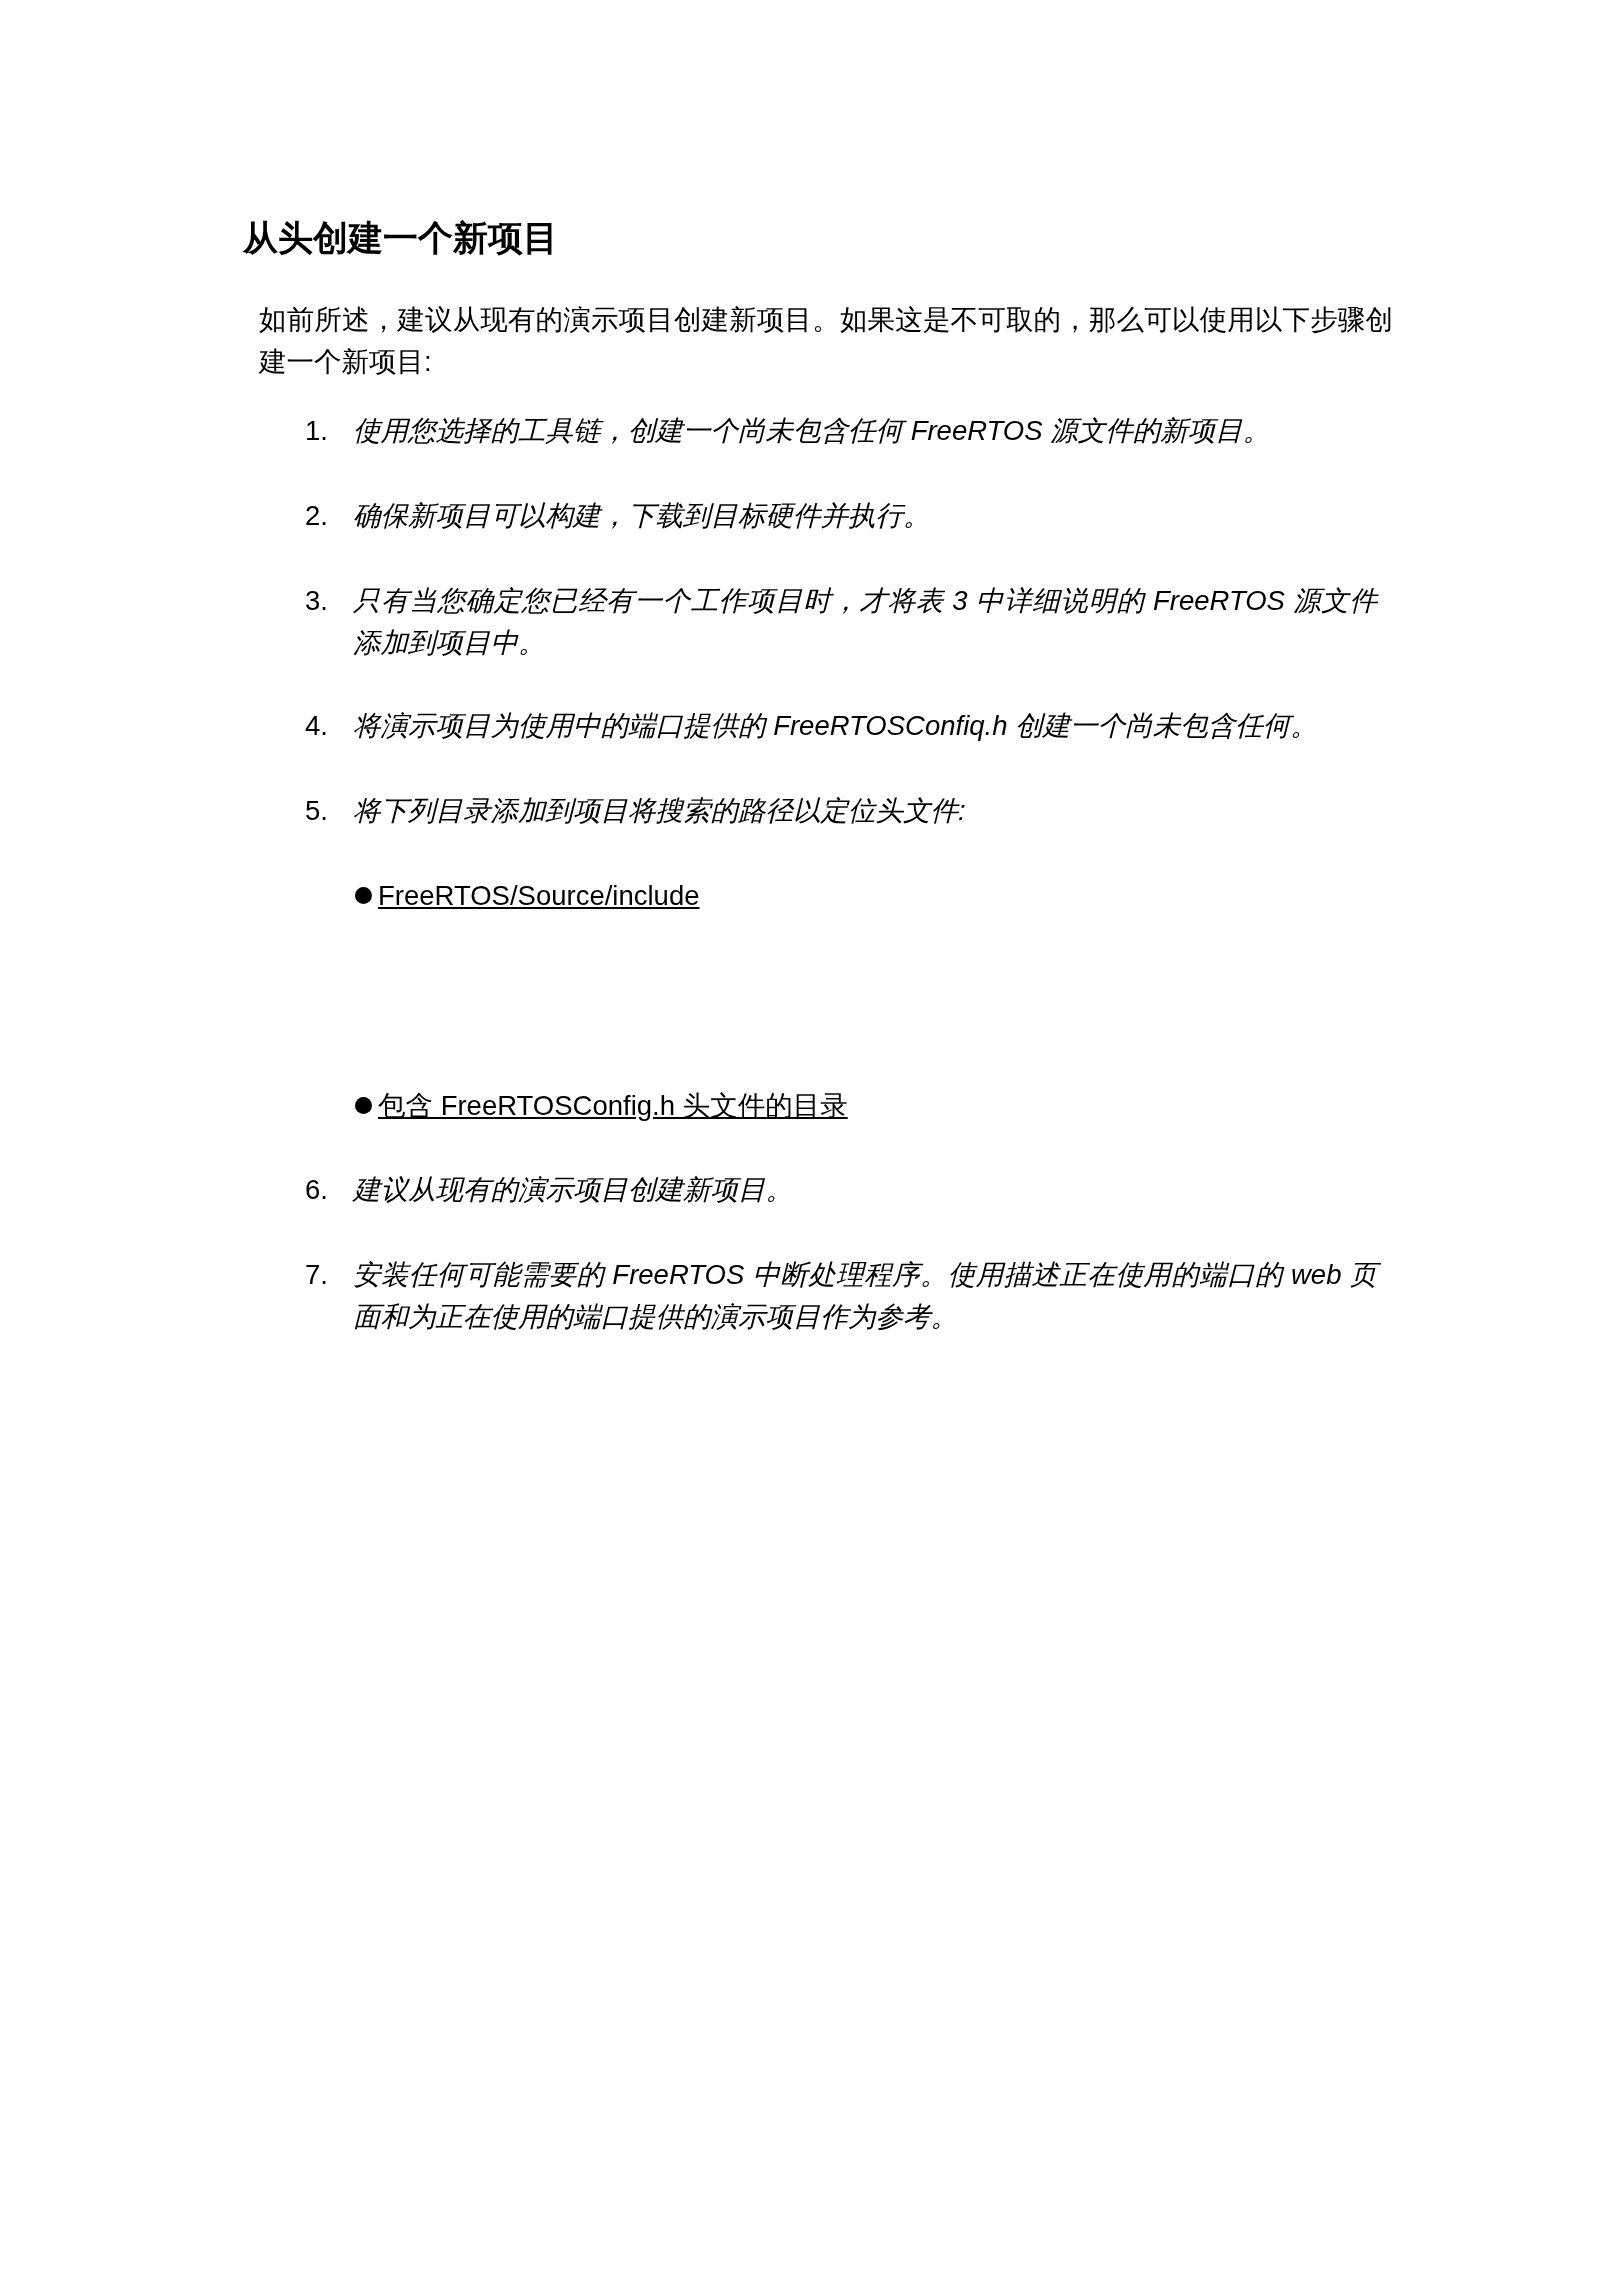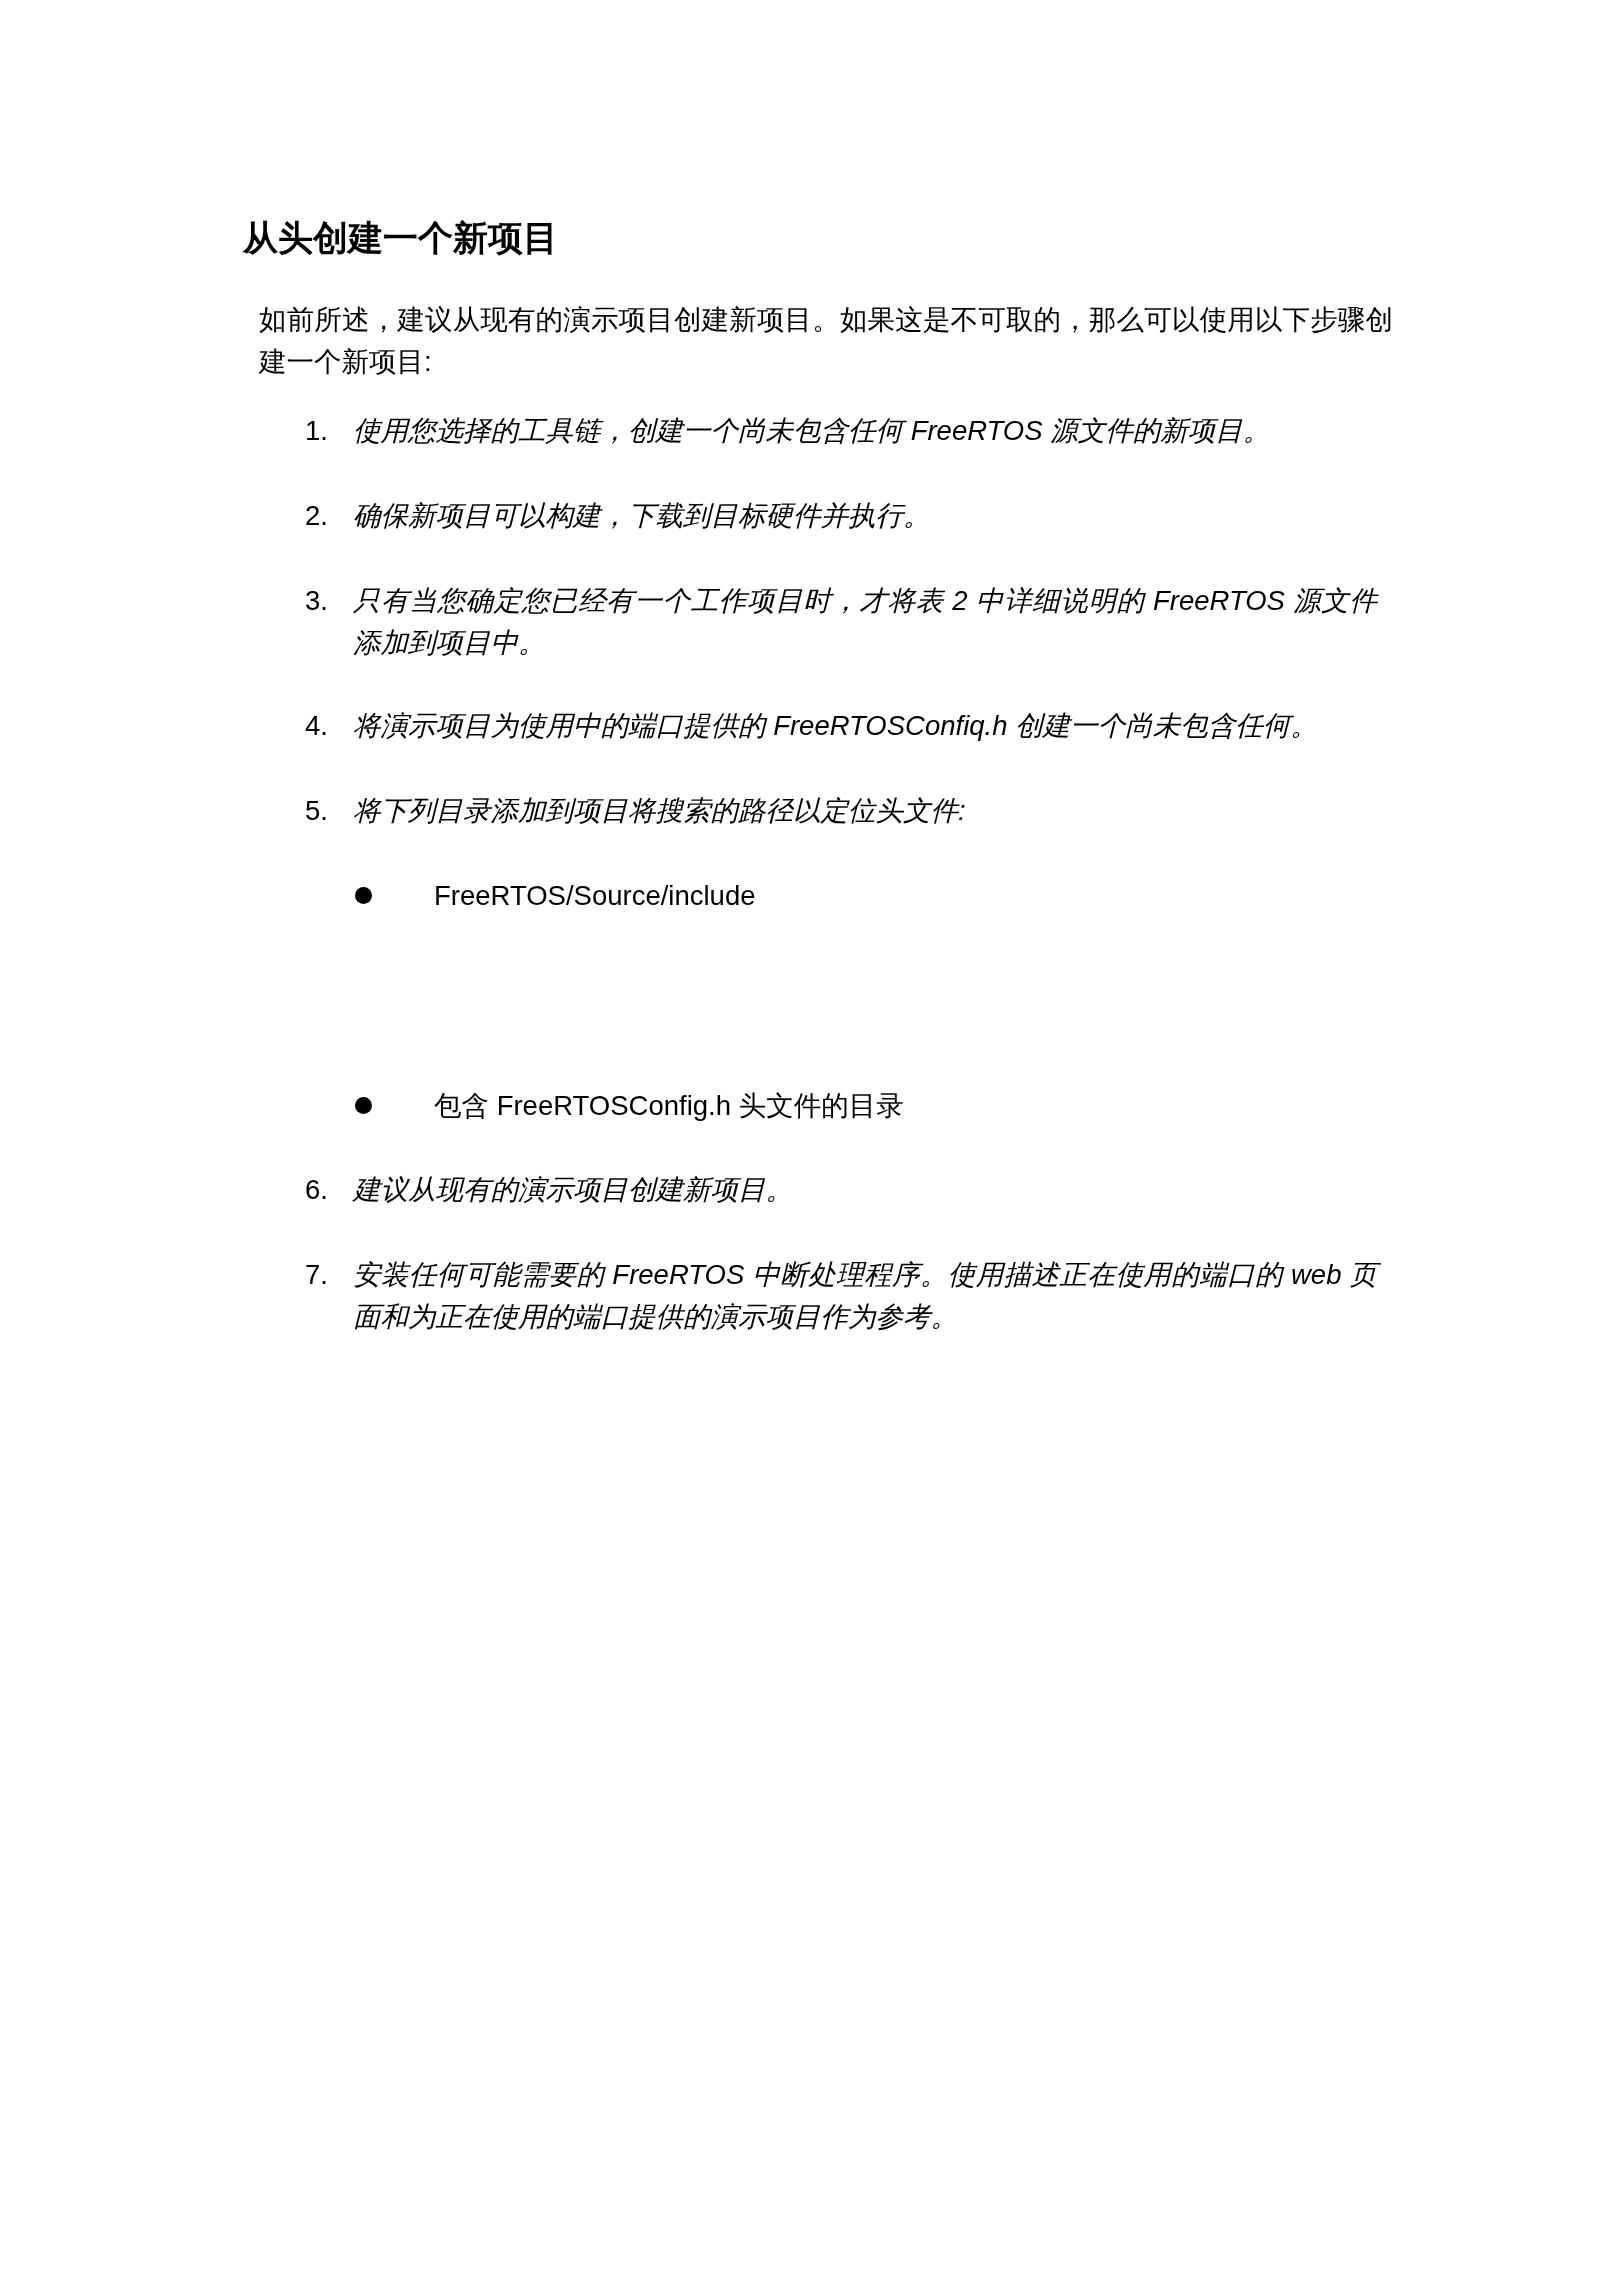--- a/index.html
+++ b/index.html
@@ -75,23 +75,24 @@
       position: absolute;
       left: 0;
       top: 12.4px;
       width: 17px;
       height: 17px;
       border-radius: 50%;
       background: #000000;
     }
     .bullet .txt {
       display: block;
-      margin-left: 79px;
+      margin-left: 23px;
       text-align: justify;
       text-align-last: left;
+      text-decoration: underline;
     }
   </style>
 </head>
 <body>
 
 <div class="page">
 
   <h1 class="title">从头创建一个新项目</h1>
 
   <p class="intro">如前所述，建议从现有的演示项目创建新项目。如果这是不可取的，那么可以使用以下步骤创建一个新项目:</p>
@@ -101,21 +102,21 @@
     <span class="txt">使用您选择的工具链，创建一个尚未包含任何 FreeRTOS 源文件的新项目。</span>
   </div>
 
   <div class="item" style="top:495px;">
     <span class="num">2.</span>
     <span class="txt">确保新项目可以构建，下载到目标硬件并执行。</span>
   </div>
 
   <div class="item" style="top:580px;">
     <span class="num">3.</span>
-    <span class="txt">只有当您确定您已经有一个工作项目时，才将表 2 中详细说明的 FreeRTOS 源文件添加到项目中。</span>
+    <span class="txt">只有当您确定您已经有一个工作项目时，才将表 3 中详细说明的 FreeRTOS 源文件添加到项目中。</span>
   </div>
 
   <div class="item" style="top:705px;">
     <span class="num">4.</span>
     <span class="txt">将演示项目为使用中的端口提供的 FreeRTOSConfiq.h 创建一个尚未包含任何。</span>
   </div>
 
   <div class="item" style="top:790px;">
     <span class="num">5.</span>
     <span class="txt">将下列目录添加到项目将搜索的路径以定位头文件:</span>

